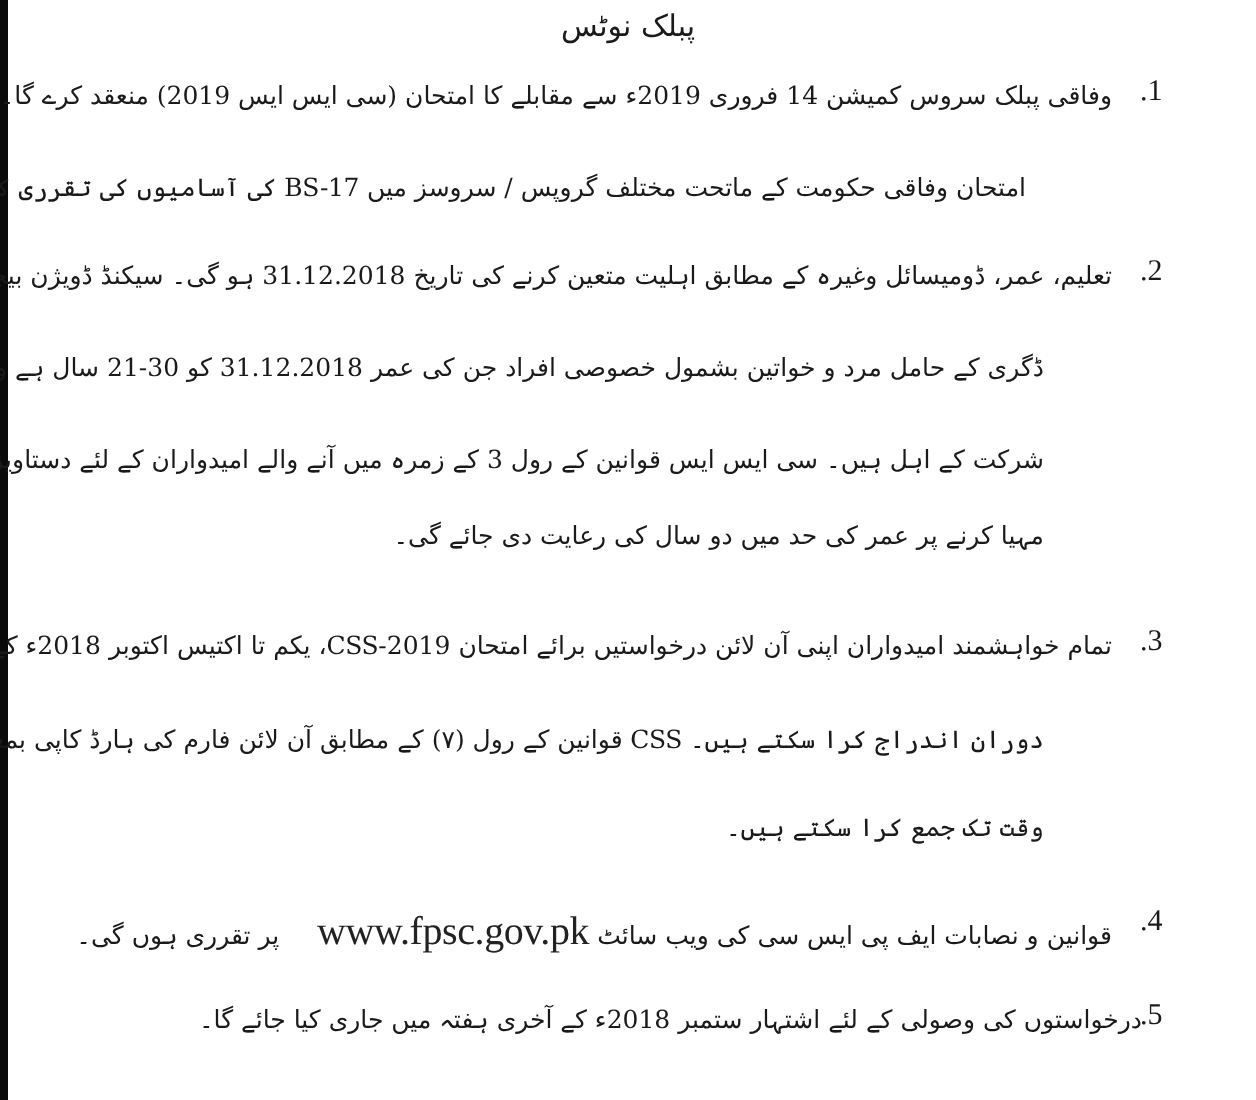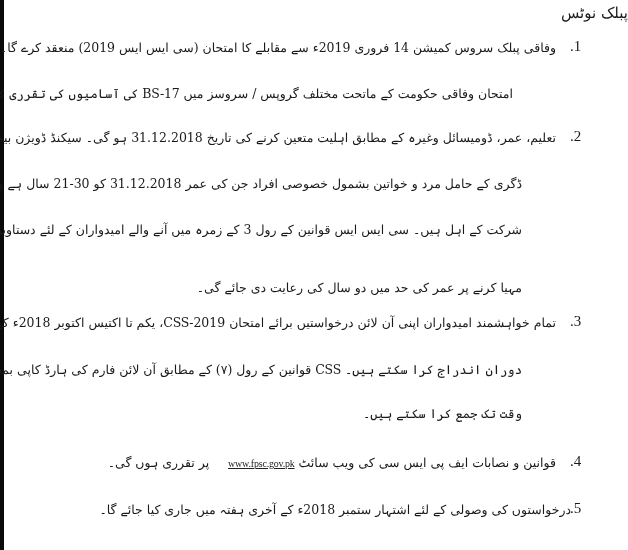--- a/index.html
+++ b/index.html
@@ -7,59 +7,59 @@
     width:628px; height:550px; overflow:hidden;
     background:#ffffff;
     position:relative;
     font-family:"DejaVu Sans", sans-serif;
     color:#1a1a1a;
   }
   .left-border {
     position:absolute; left:0; top:0; width:4px; height:550px; background:#0a0a0a;
   }
   .title {
-    position:absolute; top:4px; left:0; width:628px; 
+    position:absolute; top:4px; left:0; width:628px; text-align:center;
     font-family:"DejaVu Serif", serif; font-size:15px; direction:rtl;
   }
   .item {
     position:absolute; left:0; width:628px;
   }
   .num {
     position:absolute; left:570px; font-family:"Liberation Serif", serif;
     font-size:15px;
   }
   .line {
     position:absolute; direction:rtl; text-align:right; white-space:nowrap;
     font-family:"DejaVu Serif", serif; font-size:12.5px; letter-spacing:-0.2px;
     unicode-bidi:plaintext;
   }
   .link {
-    font-family:"Liberation Serif", serif; font-size:10px;
-    text-decoration:underline; color:#222; direction:ltr; unicode-bidi:embed;
+    font-family:"Liberation Serif", serif; font-size:20px;
+    color:#222; direction:ltr; unicode-bidi:embed;
   }
 </style>
 </head>
 <body>
 
 <div class="left-border"></div>
 
 <div class="title">پبلک نوٹس</div>
 
 <div class="item">
   <span class="num" style="top:38px">.1</span>
   <div class="line" style="top:40px; right:72px; width:480px;">وفاقی پبلک سروس کمیشن 14 فروری 2019ء سے مقابلے کا امتحان (سی ایس ایس 2019) منعقد کرے گا۔ یہ</div>
   <div class="line" style="top:86px; right:115px; width:460px;">امتحان وفاقی حکومت کے ماتحت مختلف گروپس / سروسز میں BS-17 کی آسامیوں کی تقرری کے لئے ہے۔</div>
 </div>
 
 <div class="item">
   <span class="num" style="top:128px">.2</span>
   <div class="line" style="top:130px; right:72px; width:500px;">تعلیم، عمر، ڈومیسائل وغیرہ کے مطابق اہلیت متعین کرنے کی تاریخ 31.12.2018 ہو گی۔ سیکنڈ ڈویژن بیچلرز</div>
   <div class="line" style="top:176px; right:106px; width:500px;">ڈگری کے حامل مرد و خواتین بشمول خصوصی افراد جن کی عمر 31.12.2018 کو 30-21 سال ہے وہ امتحان میں</div>
   <div class="line" style="top:222px; right:106px; width:500px;">شرکت کے اہل ہیں۔ سی ایس ایس قوانین کے رول 3 کے زمرہ میں آنے والے امیدواران کے لئے دستاویزی ثبوت</div>
-  <div class="line" style="top:280px; right:106px; width:500px;">مہیا کرنے پر عمر کی حد میں دو سال کی رعایت دی جائے گی۔</div>
+  <div class="line" style="top:260px; right:106px; width:500px;">مہیا کرنے پر عمر کی حد میں دو سال کی رعایت دی جائے گی۔</div>
 </div>
 
 <div class="item">
   <span class="num" style="top:313px">.3</span>
   <div class="line" style="top:315px; right:72px; width:500px;">تمام خواہشمند امیدواران اپنی آن لائن درخواستیں برائے امتحان 2019-CSS، یکم تا اکتیس اکتوبر 2018ء کے</div>
   <div class="line" style="top:362px; right:106px; width:500px;">دوران اندراج کرا سکتے ہیں۔ CSS قوانین کے رول (۷) کے مطابق آن لائن فارم کی ہارڈ کاپی بمعہ کاغذات مقررہ</div>
   <div class="line" style="top:406px; right:106px; width:500px;">وقت تک جمع کرا سکتے ہیں۔</div>
 </div>
 
 <div class="item">

